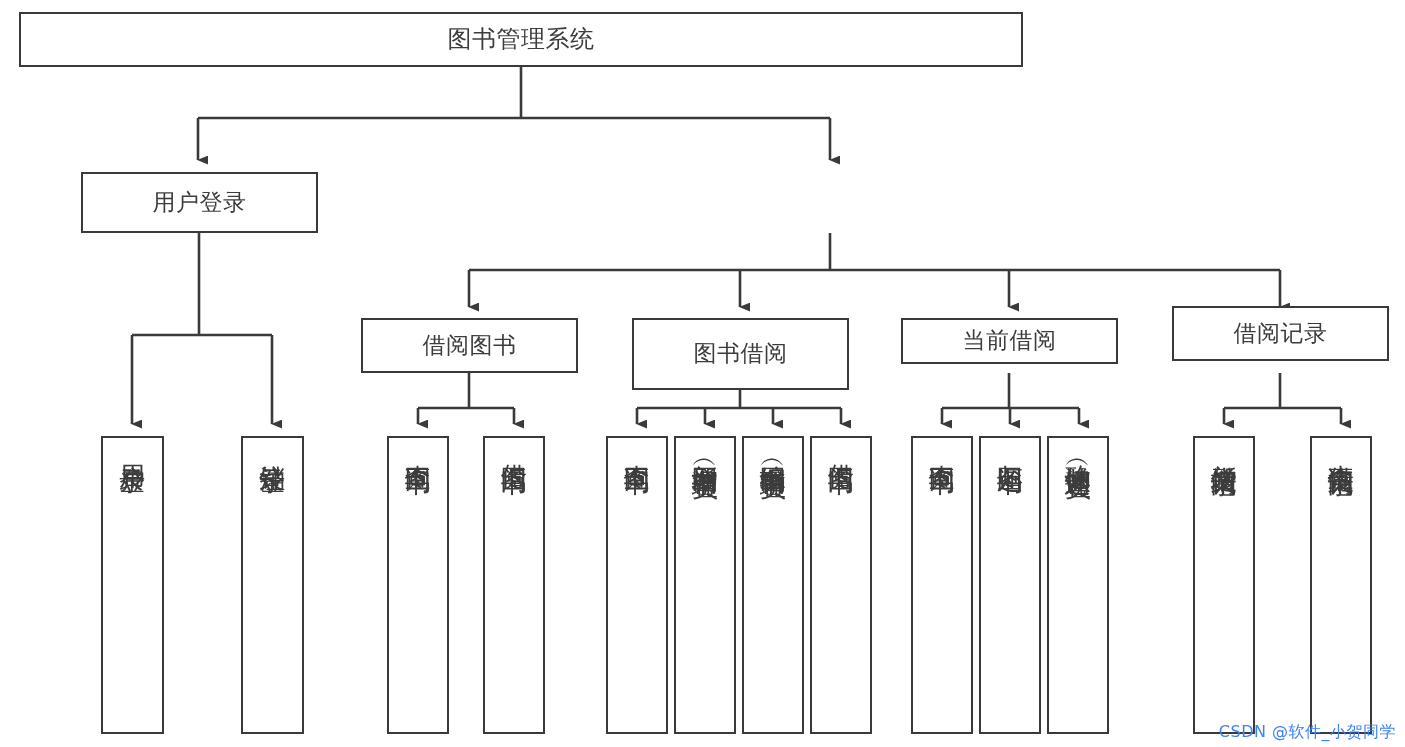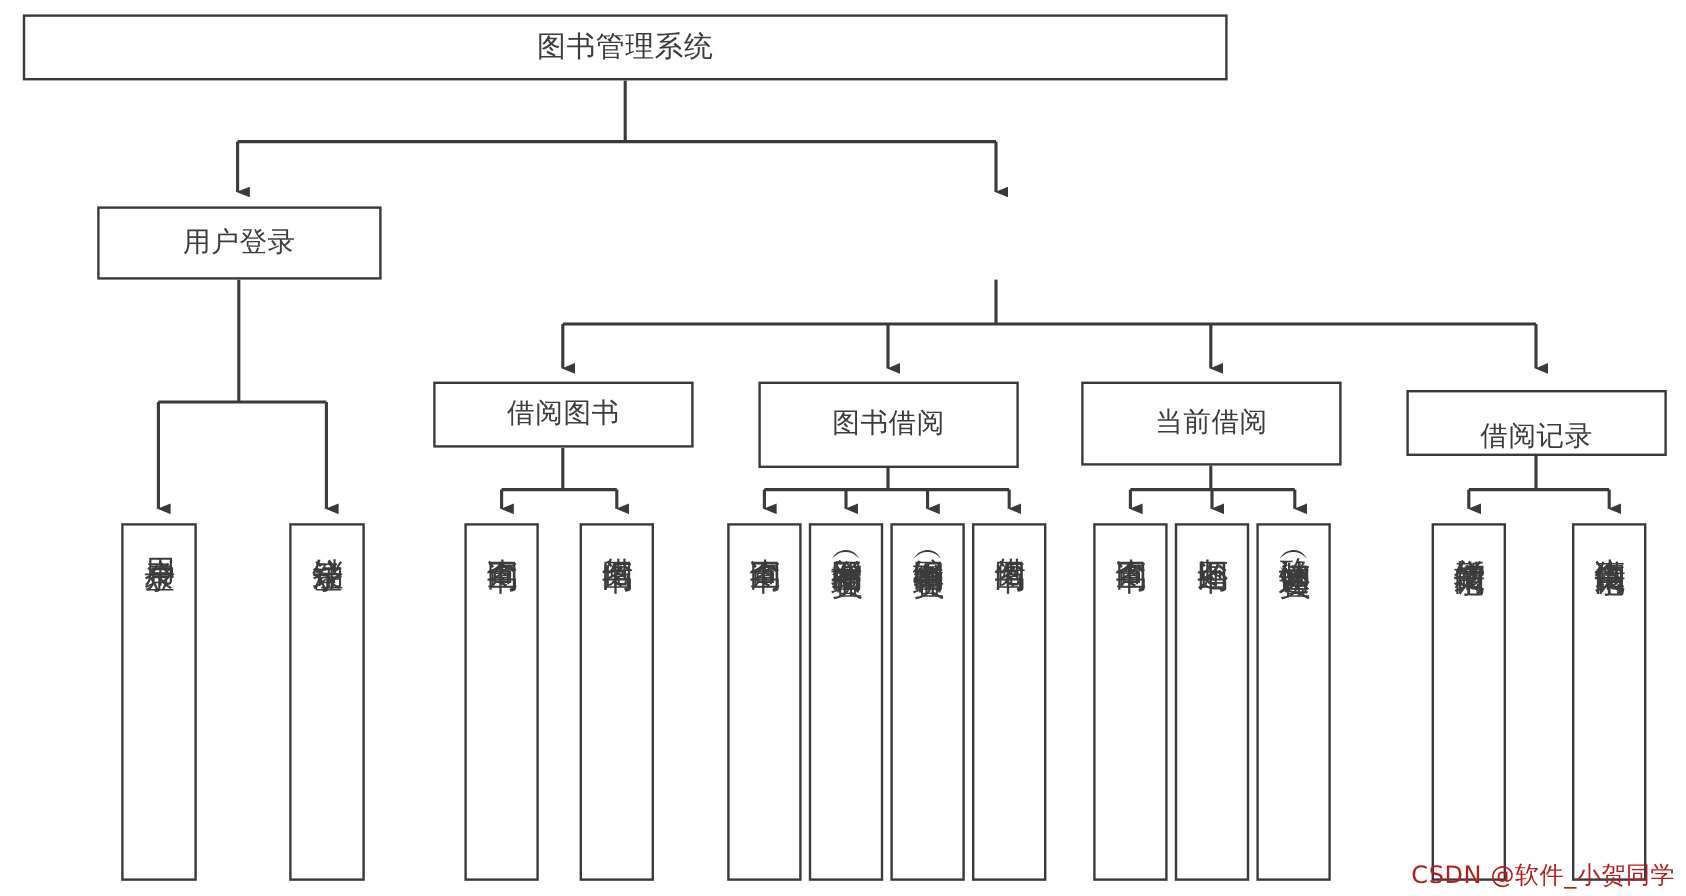--- a/index.html
+++ b/index.html
@@ -62,22 +62,22 @@
     font-size: 26px;
     line-height: 1.02;
     letter-spacing: 1.5px;
     white-space: normal;
     max-height: 100%;
   }
   #watermark {
     position: absolute;
     right: 9px;
     bottom: 4px;
-    font-size: 20px;
-    color: #b91c1c;
+    font-size: 16px;
+    color: #3b82f6;
     letter-spacing: 0.5px;
     z-index: 5;
     white-space: nowrap;
   }
 </style>
 </head>
 <body>
 
 <div id="diagram-root">
 
@@ -138,24 +138,24 @@
   <div class="node horiz" style="left:81px; top:172px; width:237px; height:61px;">
     <span class="node-label">用户登录</span>
   </div>
 
   <div class="node horiz" style="left:361px; top:318px; width:217px; height:55px;">
     <span class="node-label">借阅图书</span>
   </div>
   <div class="node horiz" style="left:632px; top:318px; width:217px; height:72px;">
     <span class="node-label">图书借阅</span>
   </div>
-  <div class="node horiz" style="left:901px; top:318px; width:217px; height:70px;">
+  <div class="node horiz" style="left:901px; top:318px; width:217px; height:46px;">
     <span class="node-label">当前借阅</span>
   </div>
-  <div class="node horiz" style="left:1172px; top:325px; width:217px; height:55px;align-items:flex-end;">
+  <div class="node horiz" style="left:1172px; top:306px; width:217px; height:55px;">
     <span class="node-label">借阅记录</span>
   </div>
 
   <div class="node vert" style="left:101px; top:436px; width:63px; height:298px;">
     <span class="node-label">用户登录</span>
   </div>
   <div class="node vert" style="left:241px; top:436px; width:63px; height:298px;">
     <span class="node-label">注销登录</span>
   </div>
 

